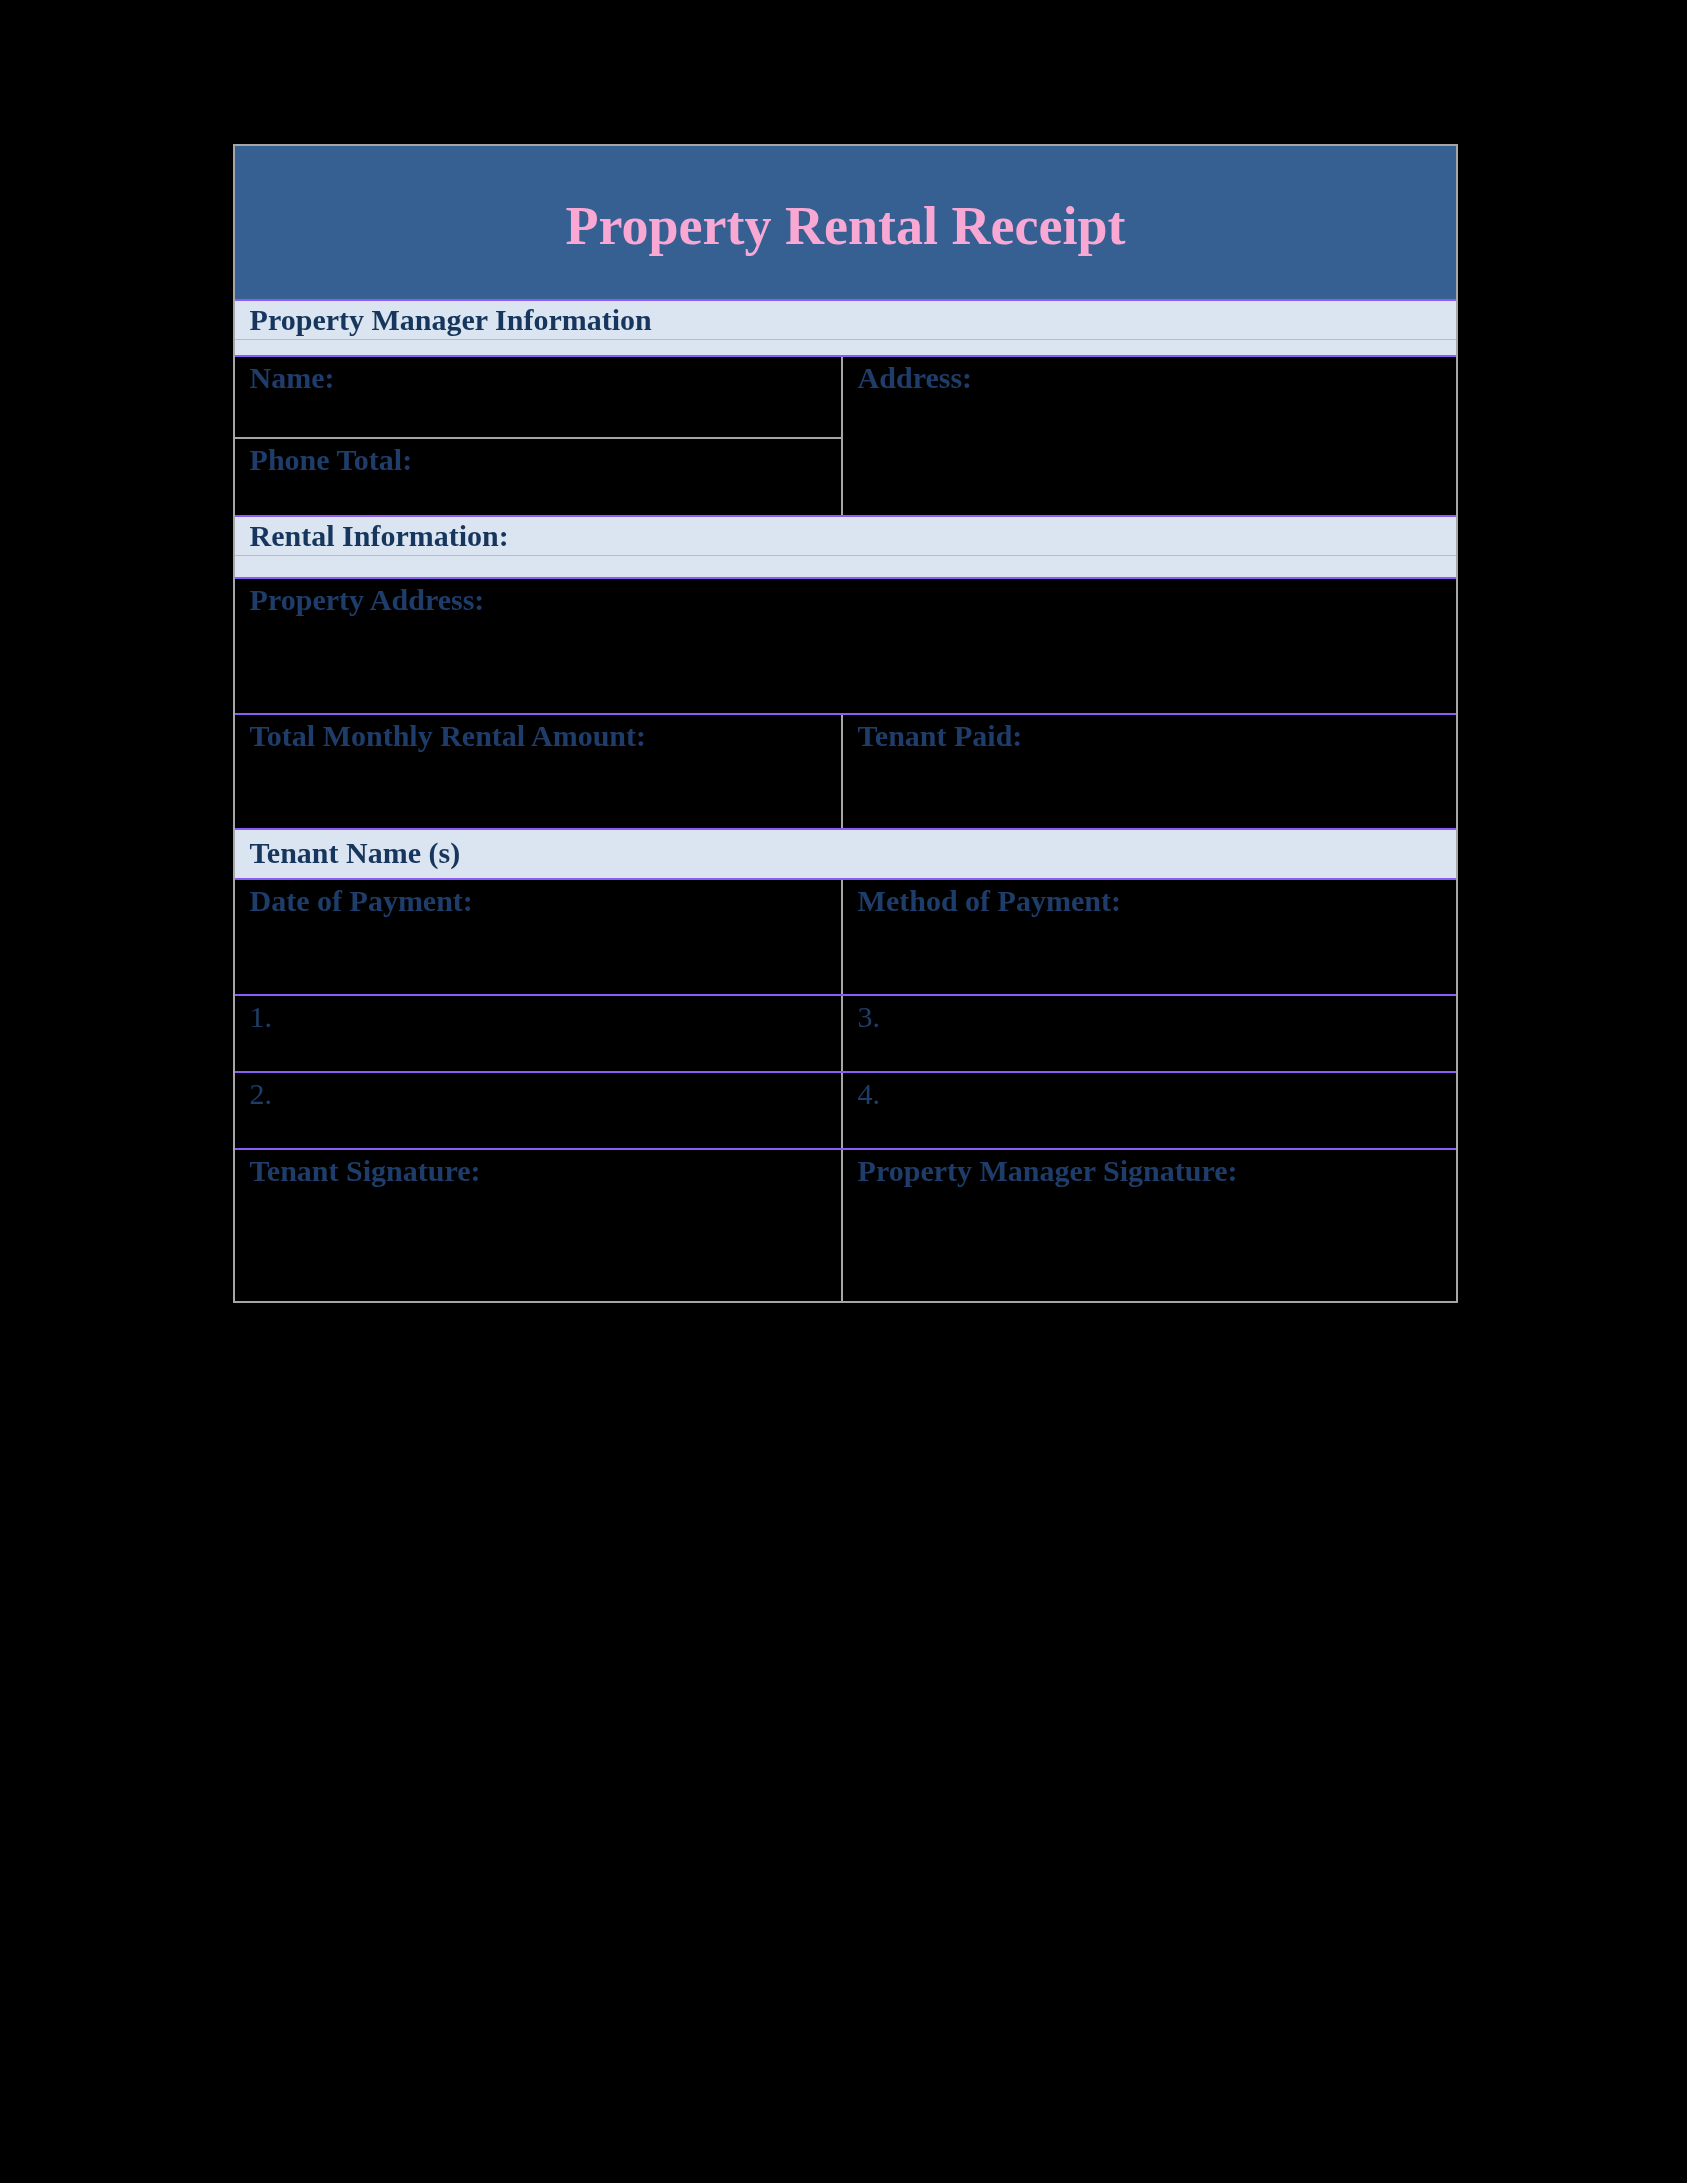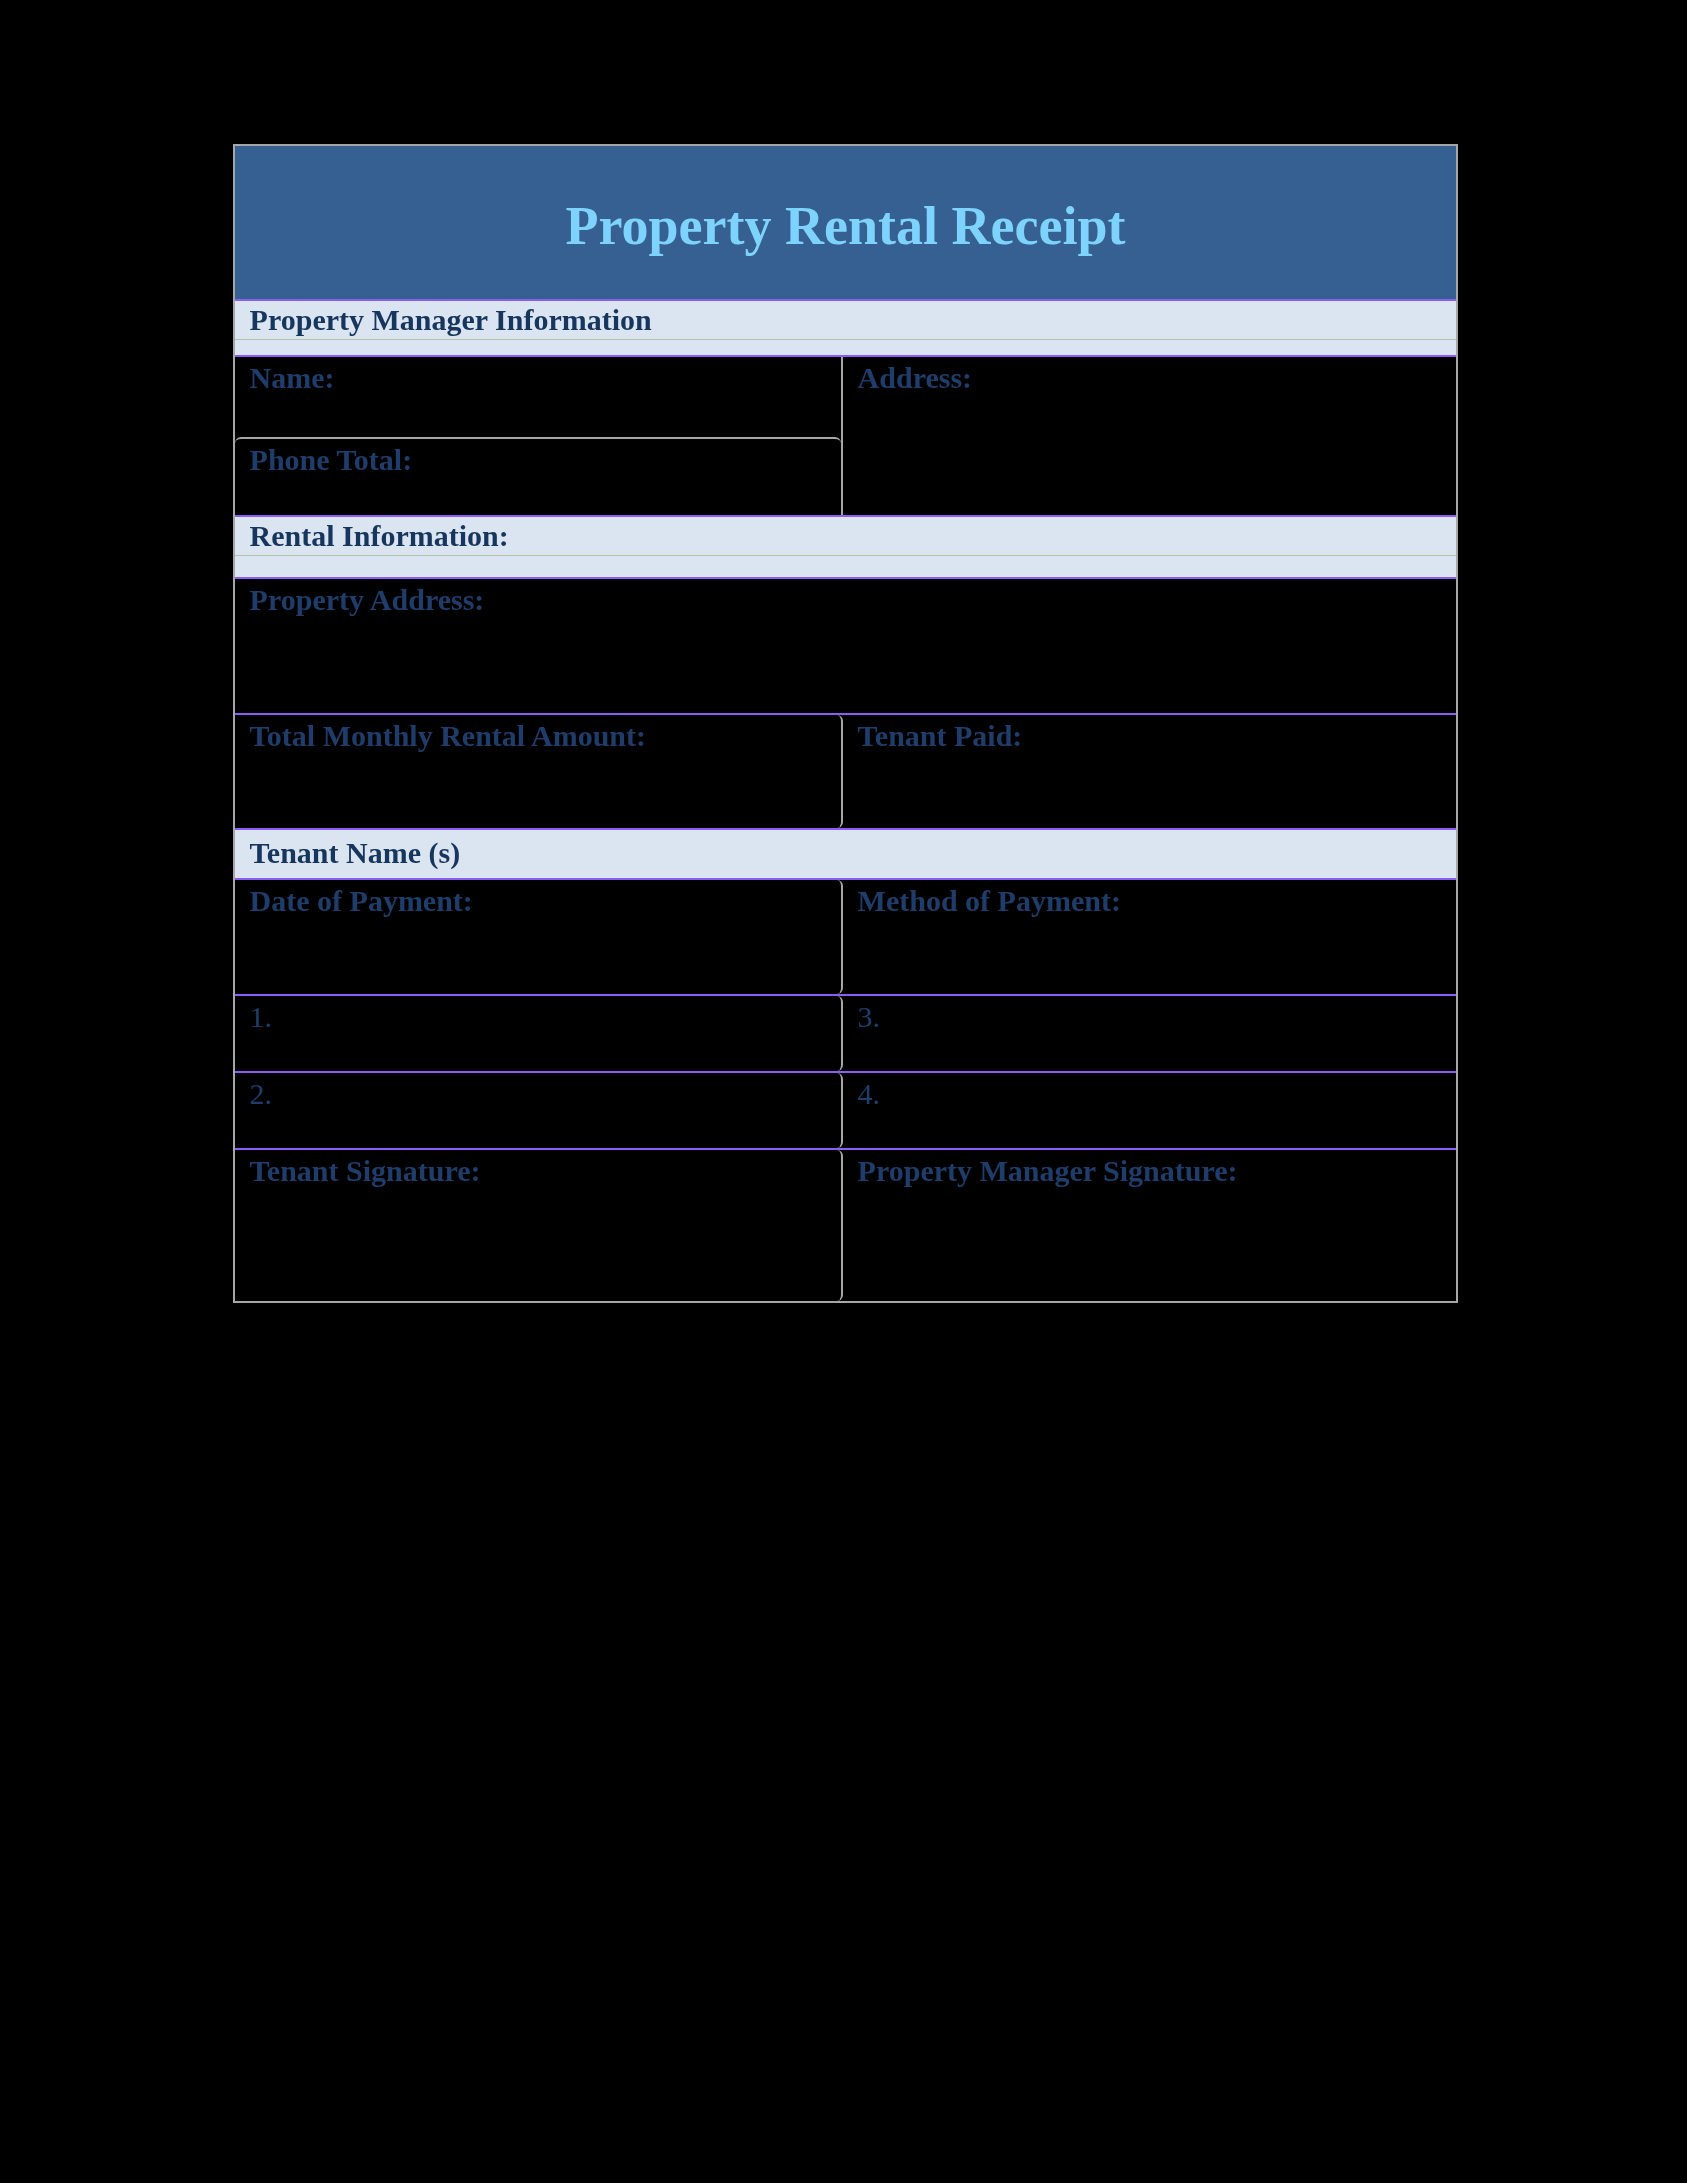--- a/index.html
+++ b/index.html
@@ -32,21 +32,21 @@
     .row:first-child { border-top: none; }
     .header-band {
       height: 153px;
       background: #366092;
       display: flex;
       align-items: center;
       justify-content: center;
       border-top: none;
     }
     .title {
-      color: #7dd3fc;
+      color: #f9a8d4;
       font-weight: bold;
       font-size: 54px;
       line-height: 1;
       margin-top: 6.6px;
     }
     .section-band {
       background: #DBE5F1;
       position: relative;
     }
     .section-band .section-label {
@@ -62,21 +62,20 @@
       position: absolute;
       left: 0;
       right: 0;
       height: 1.3px;
       background: #B5C1AE;
     }
     .cell {
       position: relative;
       box-sizing: border-box;
       padding: 5.3px 14.6px;
-      border-radius: 6px;
     }
     .cell.left { width: 608px; border-right: 2px solid #A6A6A6; }
     .cell.right { flex: 1; }
     .cell.full { flex: 1; }
     .label {
       color: #1F3D6A;
       font-weight: bold;
       font-size: 30px;
       line-height: 1.05;
     }

